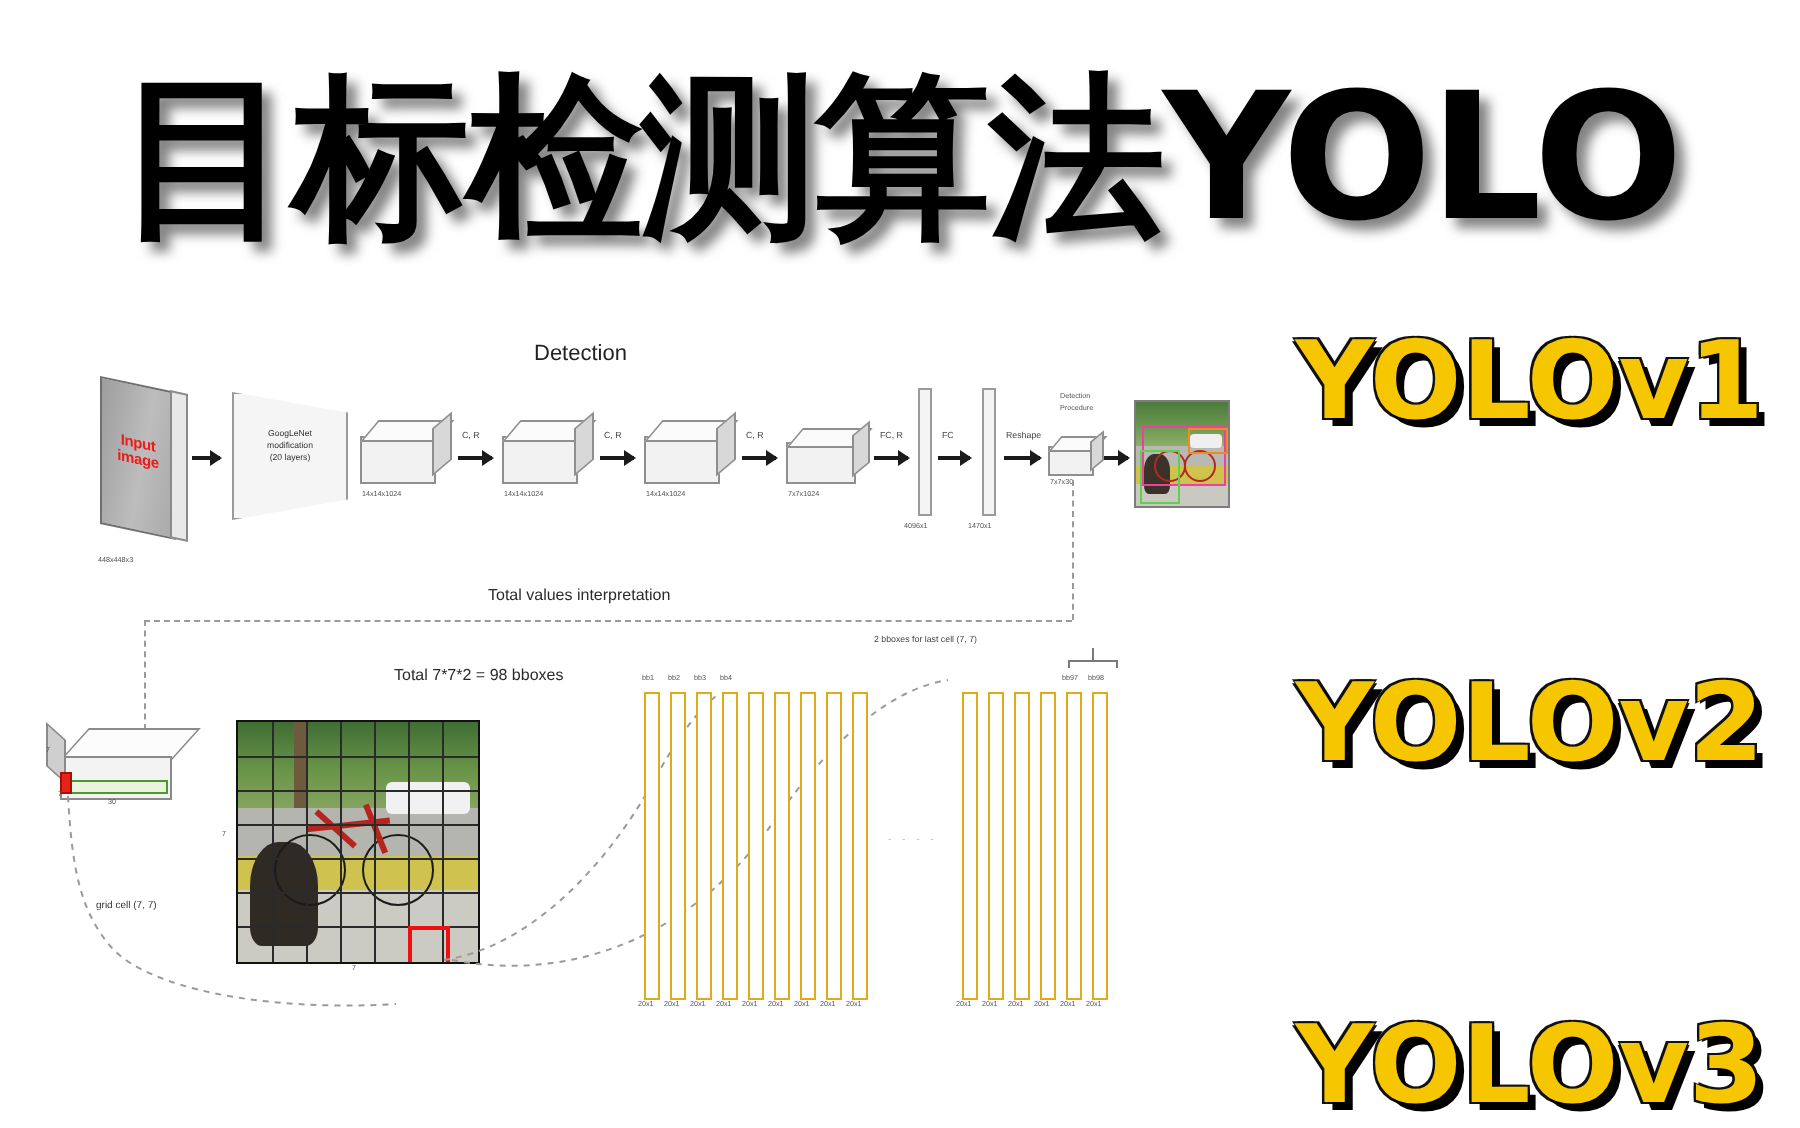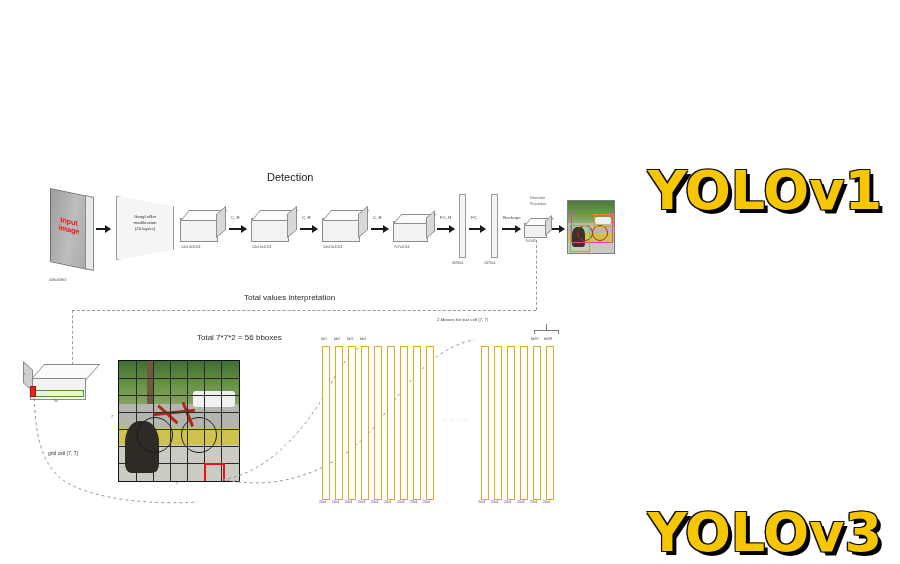--- a/index.html
+++ b/index.html
@@ -174,23 +174,27 @@
 
   .dashed-h{position:absolute;border-top:1px dashed #9a9a9a;}
   .dashed-v{position:absolute;border-left:1px dashed #9a9a9a;}
   svg.curve{position:absolute;overflow:visible;}
 </style>
 </head>
 <body>
 
 <div id="root">
 
+  <div class="title-bar">
+    <div class="title-text">目标检测算法YOLO</div>
+  </div>
 
   <div class="versions">
     <div class="ver">YOLOv1</div>
+    <div class="ver">YOLOv2</div>
     <div class="ver">YOLOv3</div>
   </div>
 
   <div class="diagram">
 
     <div class="lbl lbl-lg" style="left:245px;top:6px;">Detection</div>
 
     <div class="slab-face"></div>
     <div class="slab-side"></div>
     <div class="slab-text">
@@ -278,21 +282,21 @@
       <div class="bbox" style="left:2px;top:24px;width:18px;height:25px;border-color:#5fd04a;"></div>
       <div class="bbox" style="left:26px;top:13px;width:18px;height:11px;border-color:#f08a21;"></div>
     </div>
 
     <div class="dashed-v" style="left:514px;top:74px;height:70px;"></div>
     <div class="dashed-h" style="left:50px;top:144px;width:464px;"></div>
     <div class="dashed-v" style="left:50px;top:144px;height:55px;"></div>
 
     <div class="lbl lbl-md" style="left:222px;top:128px;">Total values interpretation</div>
 
-    <div class="lbl lbl-md" style="left:175px;top:168px;">Total 7*7*2 = 56 bboxes</div>
+    <div class="lbl lbl-md" style="left:175px;top:168px;">Total 7*7*2 = 98 bboxes</div>
 
     <div>
       <div class="tensor-top" style="left:8px;top:198px;width:54px;height:14px;transform:skewX(-42deg);transform-origin:bottom left;"></div>
       <div class="tensor-front" style="left:8px;top:212px;width:54px;height:20px;"></div>
       <div class="tensor-side" style="left:1px;top:204px;width:8px;height:20px;transform:skewY(42deg);transform-origin:top right;"></div>
       <div class="tensor-green" style="left:12px;top:224px;width:48px;height:5px;"></div>
       <div class="tensor-red" style="left:8px;top:220px;width:4px;height:9px;"></div>
     </div>
     <div class="lbl lbl-tiny" style="left:1px;top:208px;">7</div>
     <div class="lbl lbl-tiny" style="left:7px;top:230px;">7</div>

